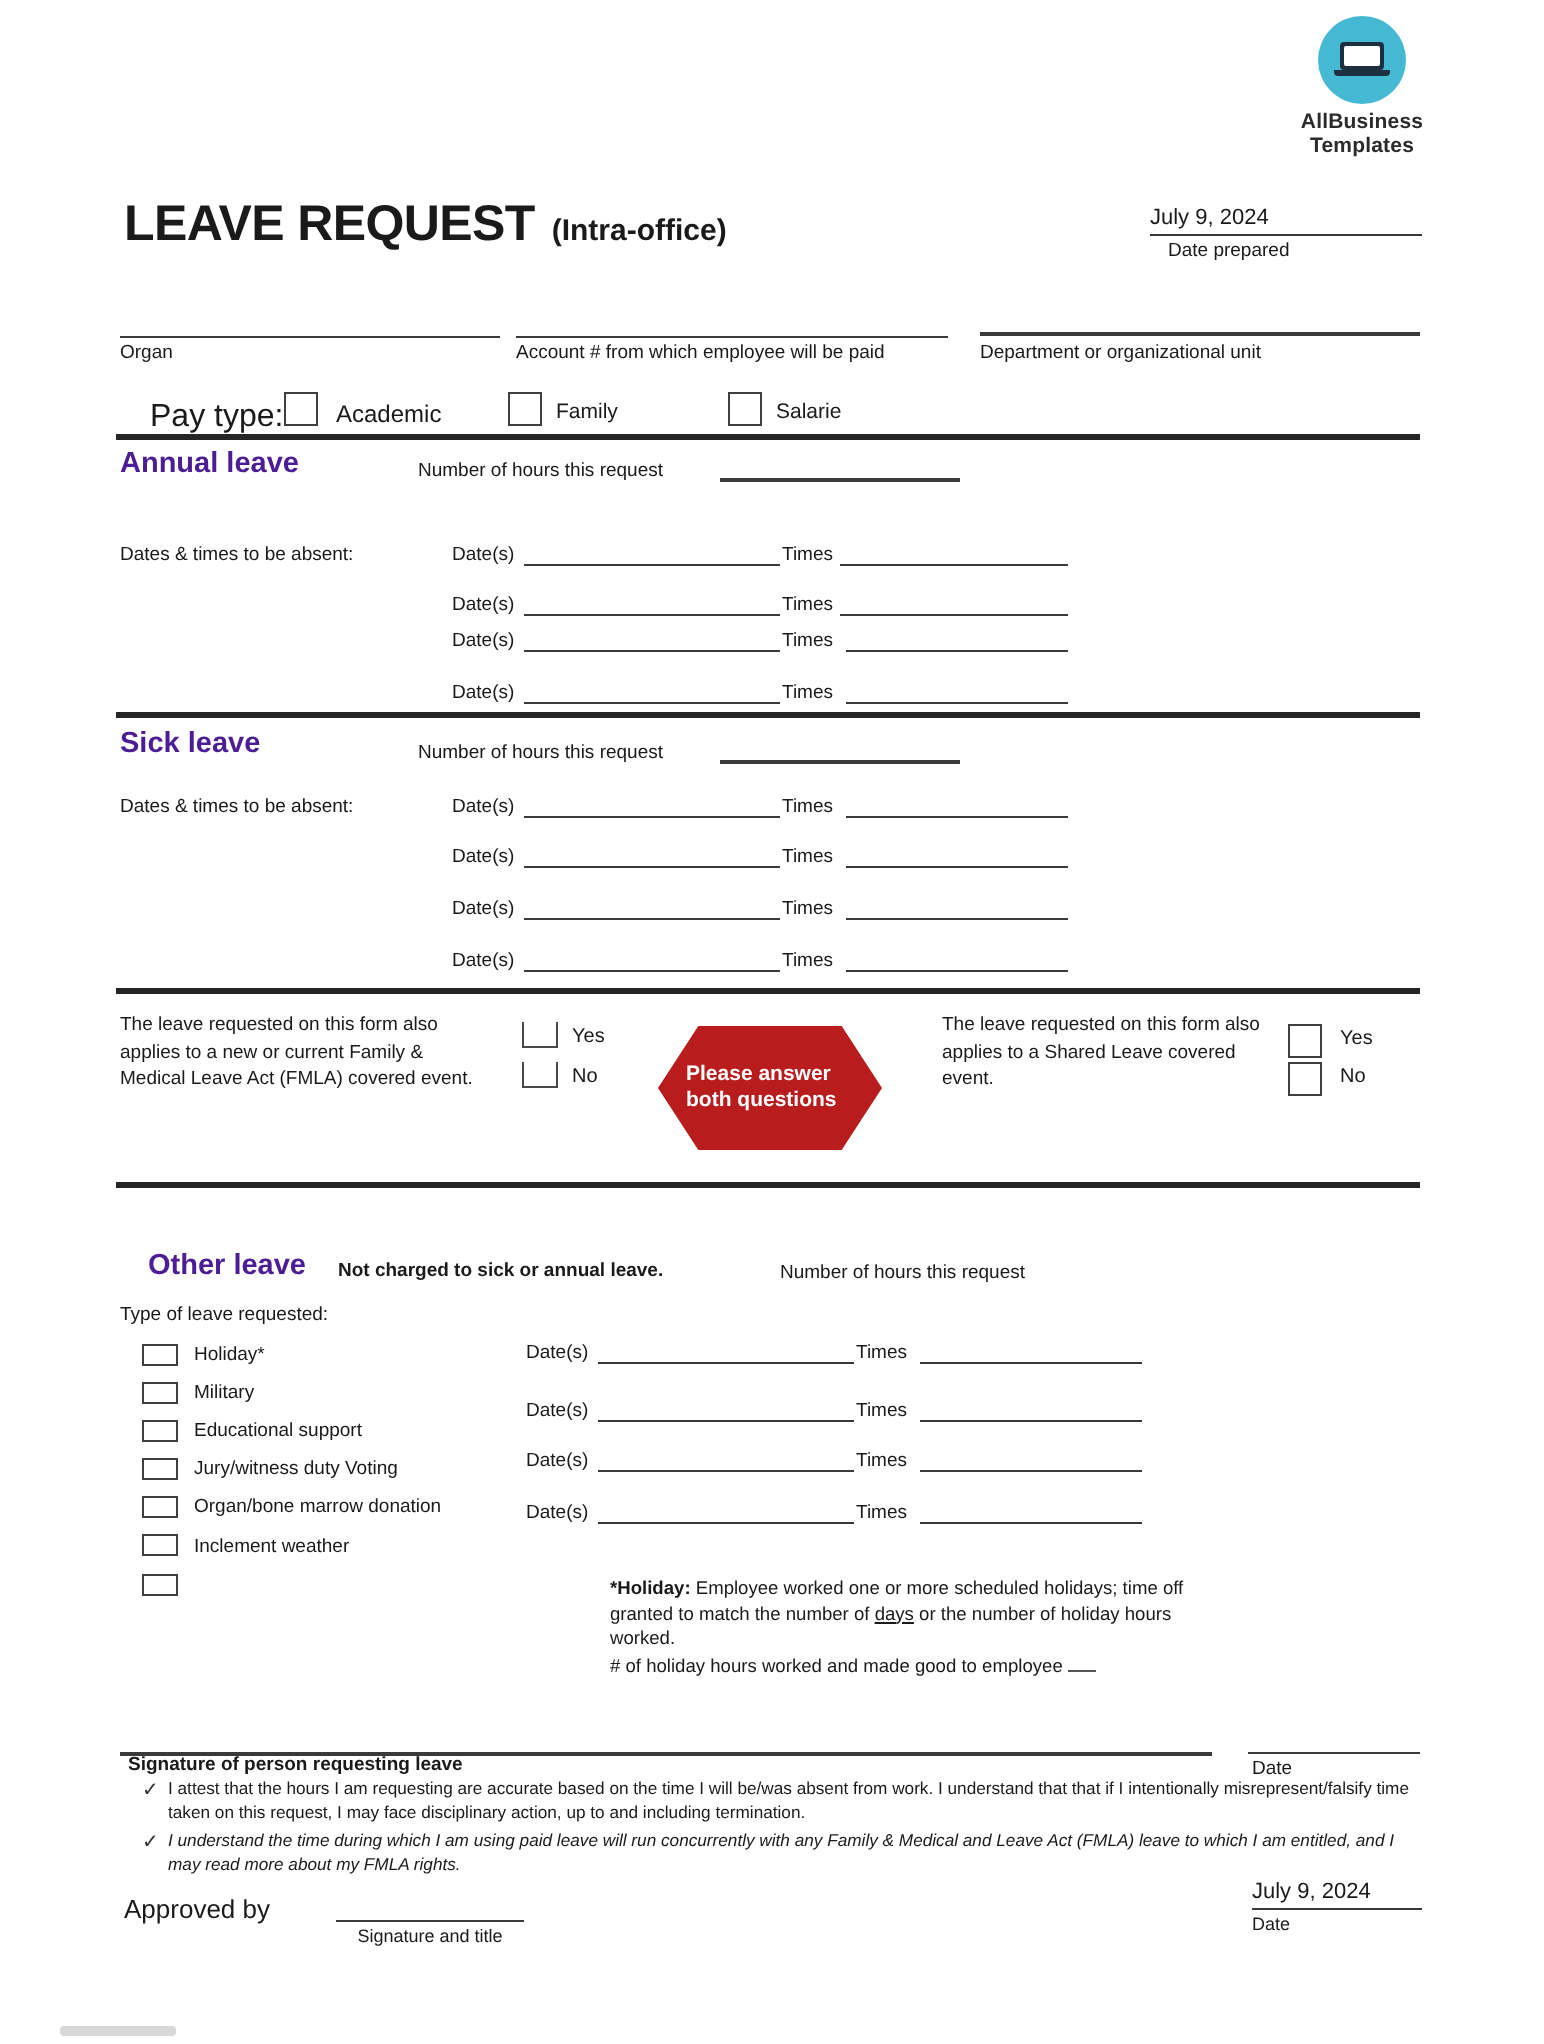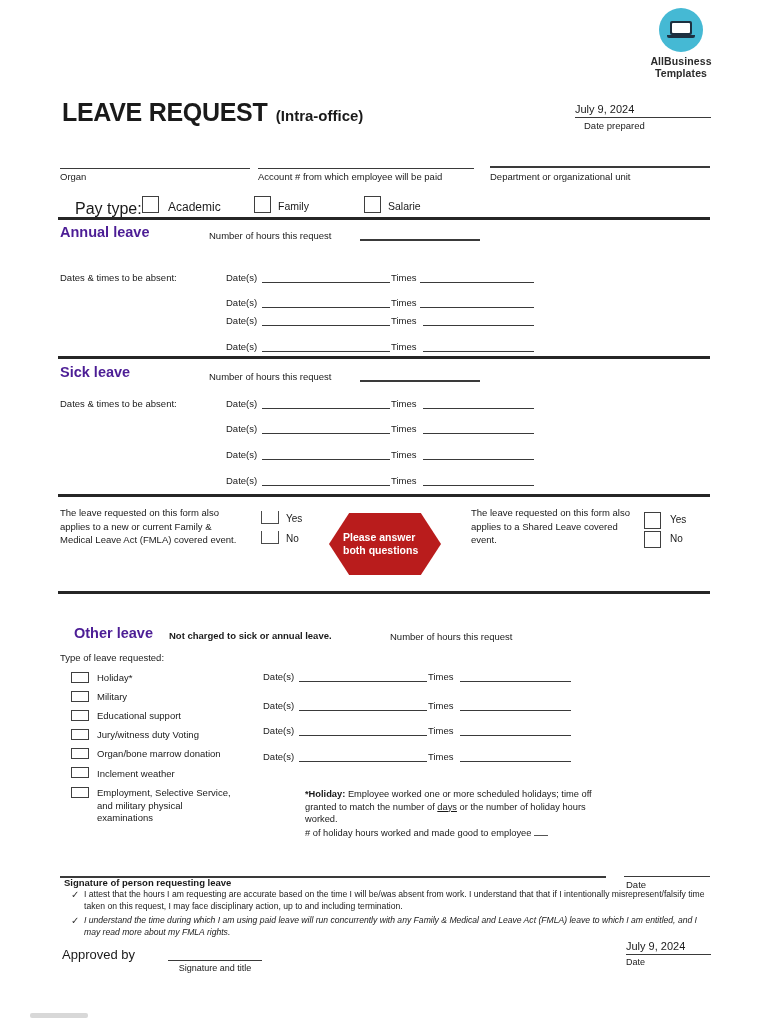--- a/index.html
+++ b/index.html
@@ -418,21 +418,20 @@
     <div class="cbox flat" style="left:71px; top:729px;"></div>
     <div class="opt-label" style="left:97px; top:729px;">Jury/witness duty Voting</div>
 
     <div class="cbox flat" style="left:71px; top:748px;"></div>
     <div class="opt-label" style="left:97px; top:748px;">Organ/bone marrow donation</div>
 
     <div class="cbox flat" style="left:71px; top:767px;"></div>
     <div class="opt-label" style="left:97px; top:768px;">Inclement weather</div>
 
     <div class="cbox flat" style="left:71px; top:787px;"></div>
-    <div class="opt-label" style="left:97px; top:787px; width:142px;">Employment, Selective Service, and military physical examinations</div>
 
     <div class="dt-label" style="left:263px; top:671px;">Date(s)</div>
     <div class="fieldline" style="left:299px; top:681px; width:128px;"></div>
     <div class="dt-label" style="left:428px; top:671px;">Times</div>
     <div class="fieldline" style="left:460px; top:681px; width:111px;"></div>
 
     <div class="dt-label" style="left:263px; top:700px;">Date(s)</div>
     <div class="fieldline" style="left:299px; top:710px; width:128px;"></div>
     <div class="dt-label" style="left:428px; top:700px;">Times</div>
     <div class="fieldline" style="left:460px; top:710px; width:111px;"></div>

